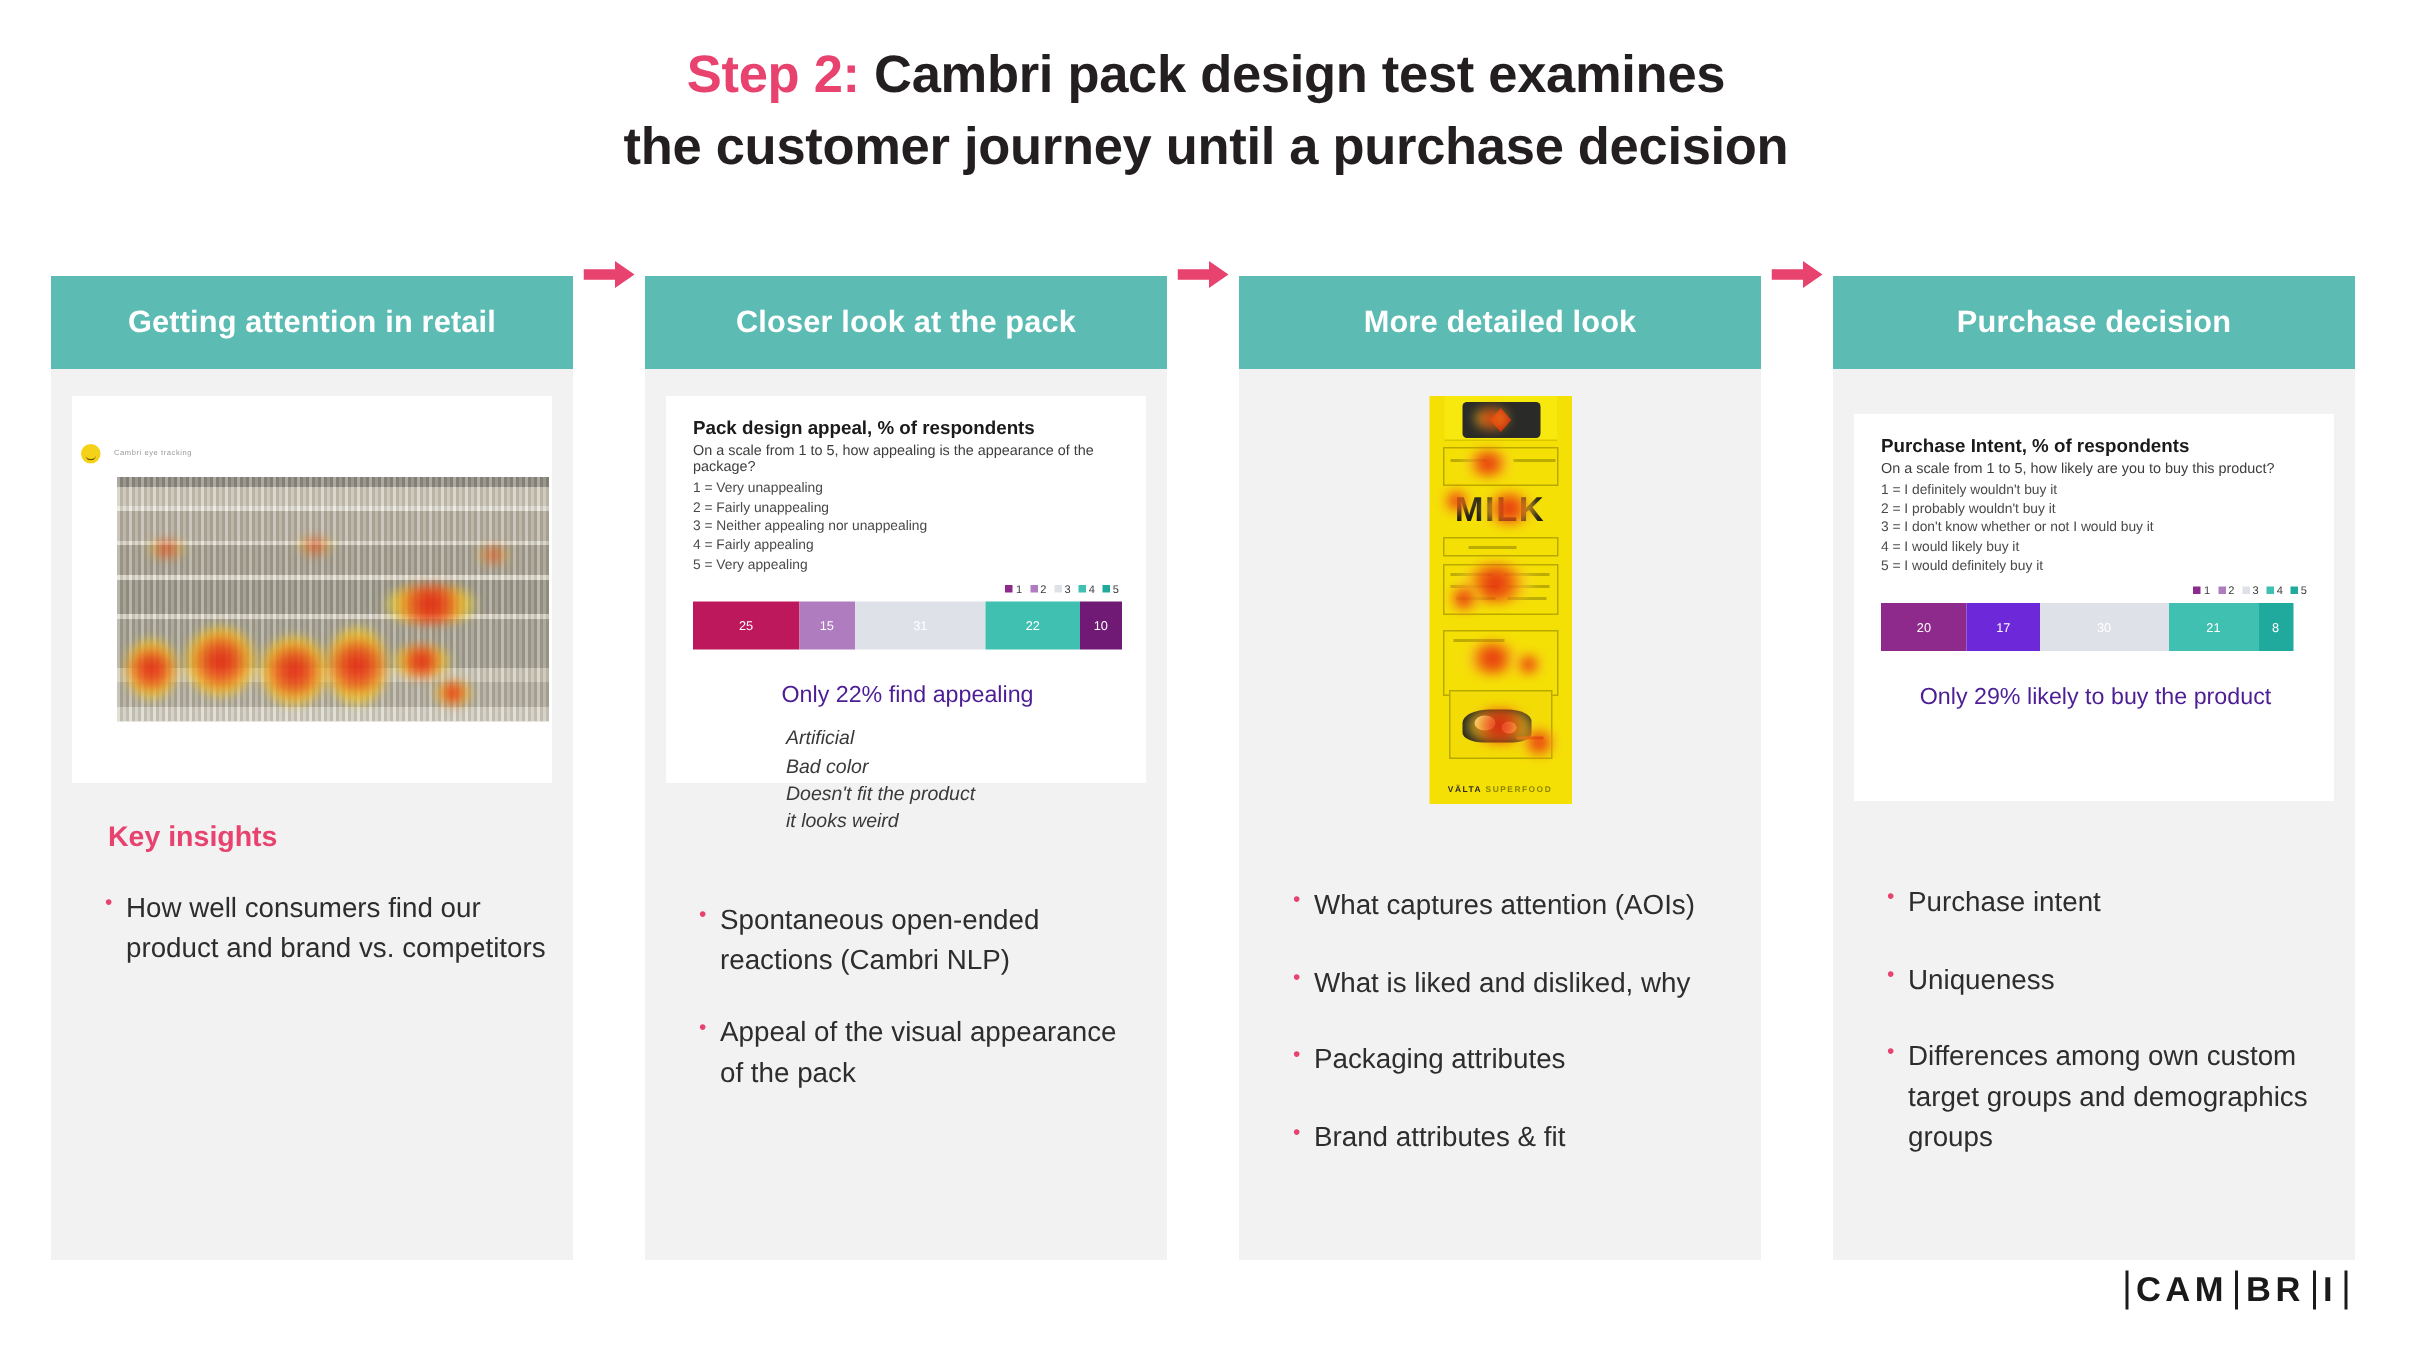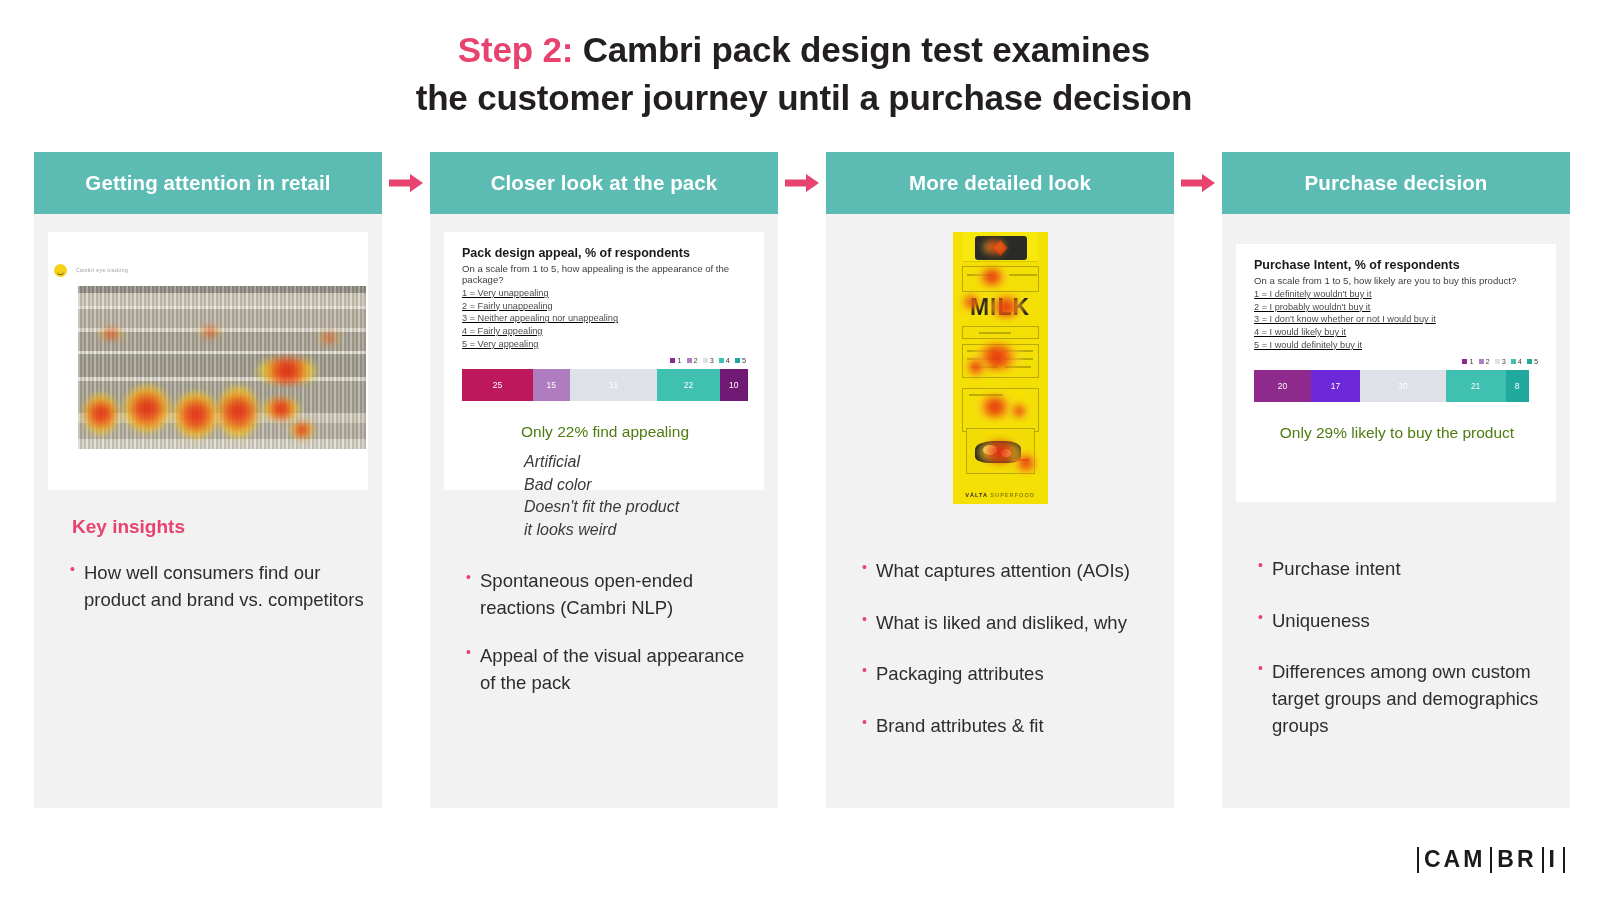--- a/index.html
+++ b/index.html
@@ -41,20 +41,21 @@
   .col-header {
     height: 62px;
     background: #5cbcb4;
     color: #ffffff;
     display: flex;
     align-items: center;
     justify-content: center;
     font-size: 20.5px;
     font-weight: bold;
     letter-spacing: 0.1px;
+    margin-top: 32px;
   }
   .arrow-cell {
     width: 48px;
     height: 62px;
     display: flex;
     align-items: center;
     justify-content: center;
     flex: 0 0 48px;
   }
   .arrow-svg { display: block; }
@@ -139,21 +140,21 @@
     font-size: 12.5px;
     font-weight: bold;
     color: #1a1a1a;
     margin-bottom: 3px;
   }
   .chart-question {
     font-size: 9.6px;
     color: #3d3d3d;
     margin-bottom: 2px;
   }
-  .scale-list { list-style: none; text-decoration: underline; }
+  .scale-list { list-style: none; }
   .scale-list li {
     font-size: 9.2px;
     color: #4a4a4a;
     line-height: 1.38;
   }
   .legend {
     display: flex;
     justify-content: flex-end;
     gap: 5px;
     margin-top: 6px;
@@ -173,28 +174,28 @@
   }
   .seg {
     display: flex; align-items: center; justify-content: center;
     font-size: 8.5px; color: #ffffff;
   }
   .seg.light-text { color: #ffffff; }
 
   .headline {
     text-align: center;
     font-size: 15.5px;
-    color: #4d7c0f;
+    color: #4c1d95;
     margin-top: 22px;
   }
   .verbatims {
     margin-top: 10px;
     padding-left: 62px;
     font-style: italic;
-    font-size: 16px;
+    font-size: 13px;
     color: #3a3a3a;
     line-height: 1.40;
   }
 
   
   .carton-wrap {
     width: 100%; height: 278px;
     display: flex; align-items: flex-start; justify-content: center;
   }
   .carton {

